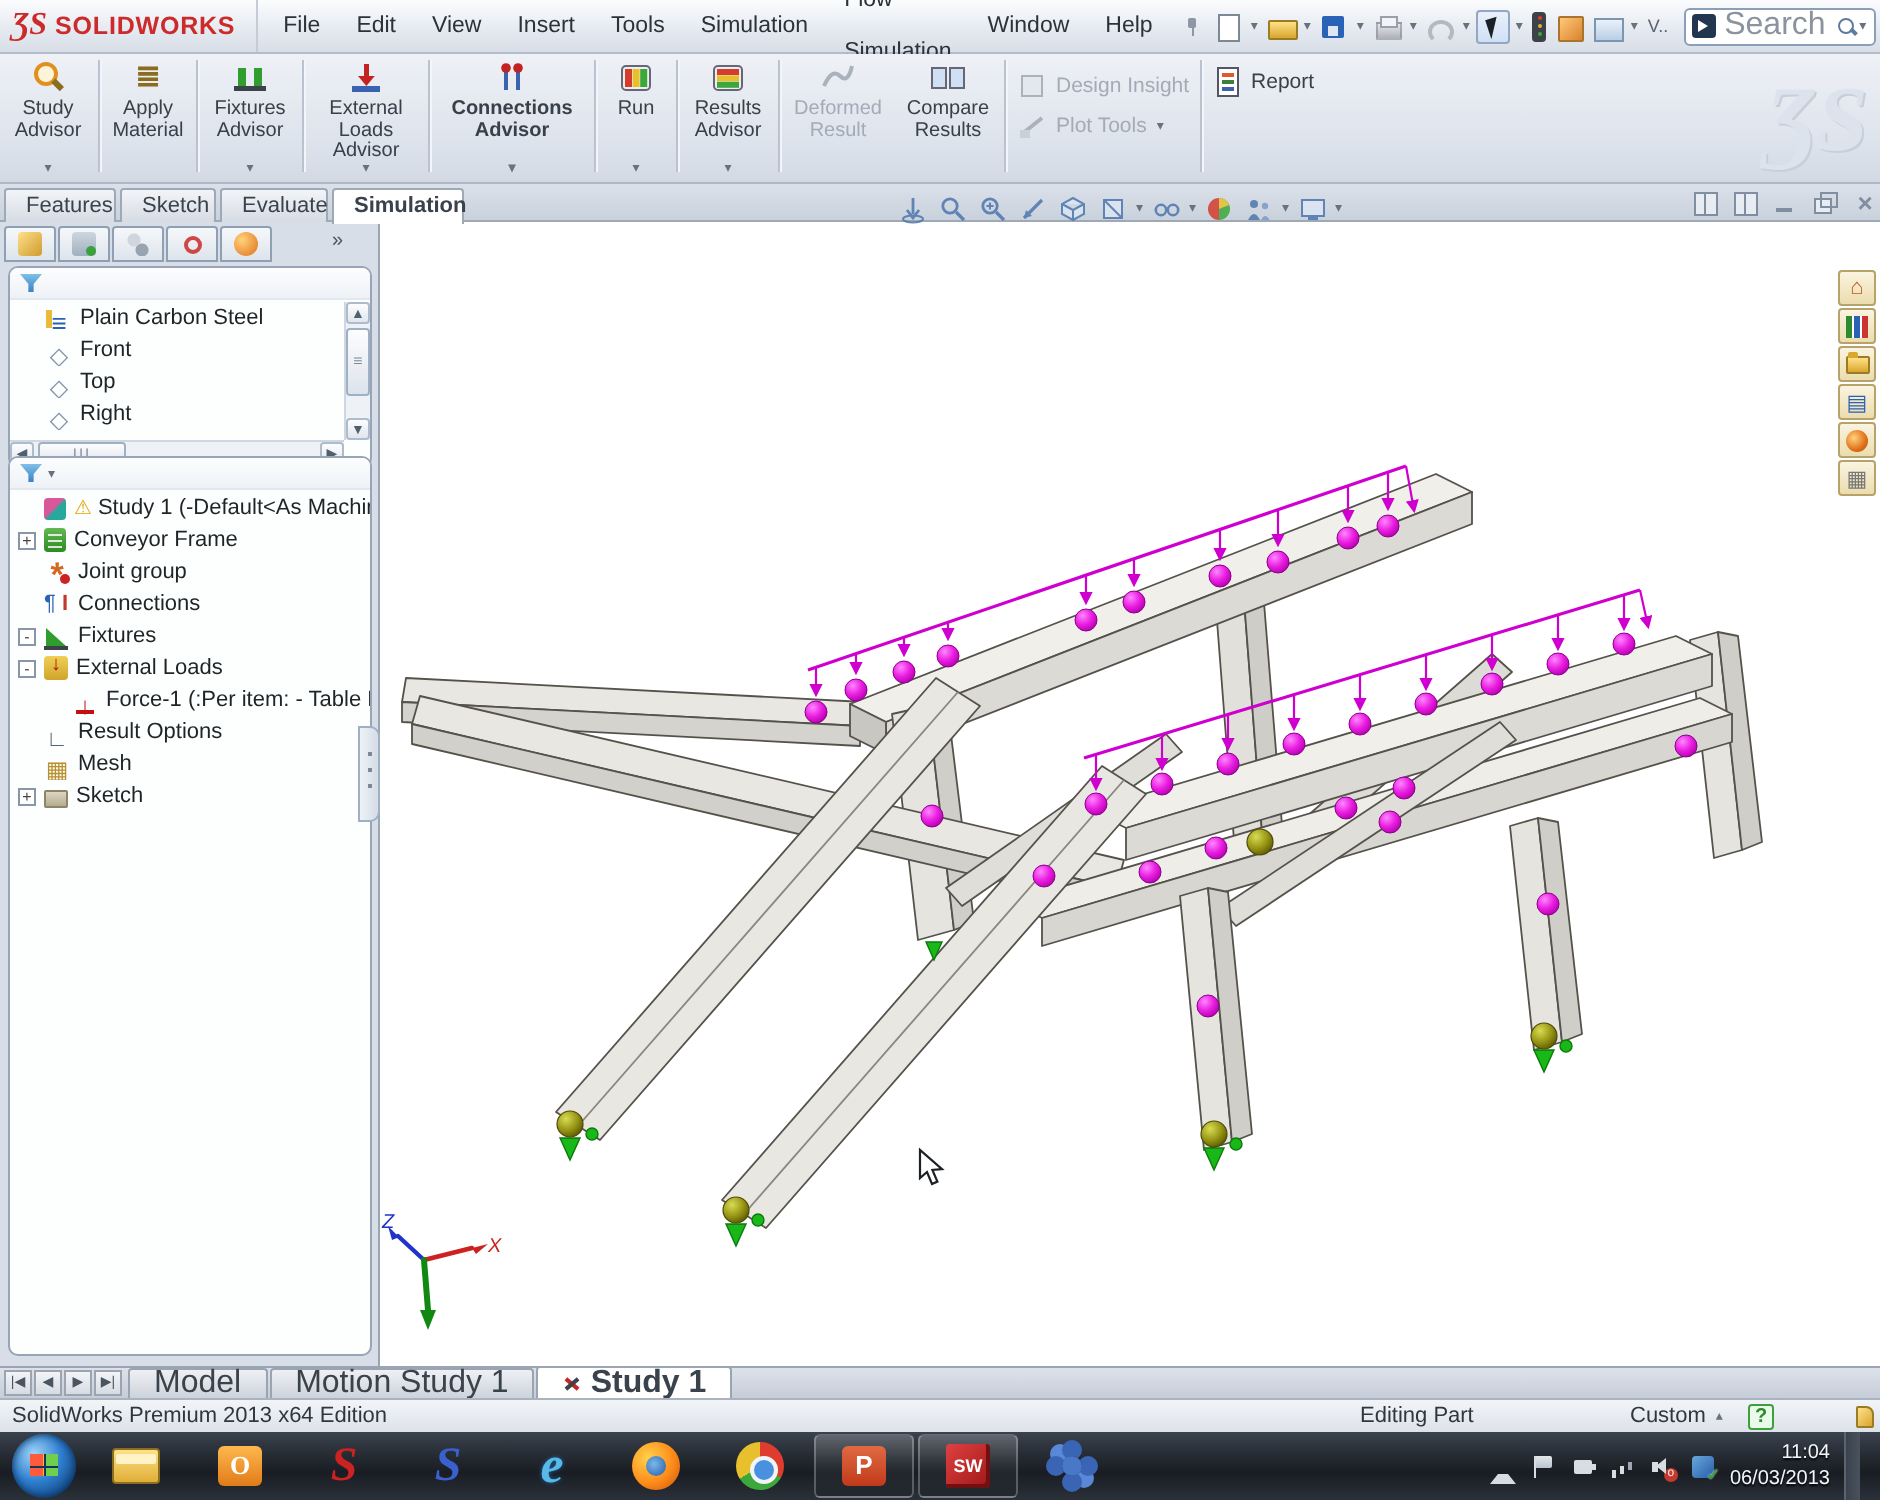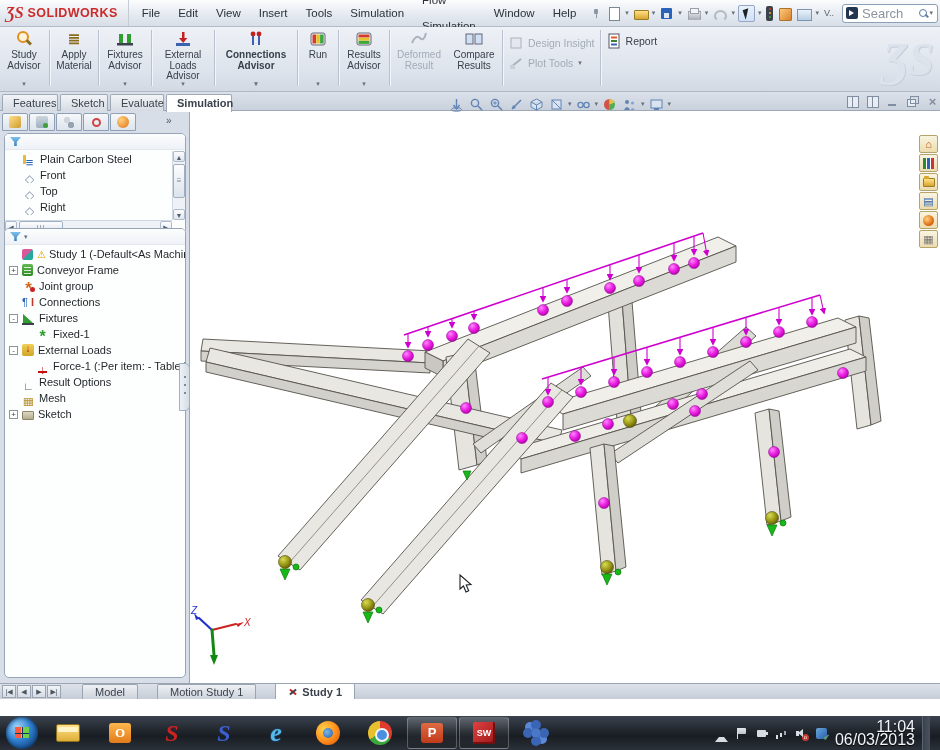--- a/index.html
+++ b/index.html
@@ -34,21 +34,21 @@
   .qt-traffic{width:10px;}
   .qt-traffic::before{content:"";position:absolute;left:2px;top:1px;width:7px;height:15px;background:#3c424a;border-radius:2px;}
   .qt-traffic::after{content:"";position:absolute;left:4.5px;top:3px;width:2.5px;height:2.5px;border-radius:50%;background:#e03c2e;
     box-shadow:0 4px 0 #e0b32e,0 8px 0 #3ca83c;}
   .qt-props::before{content:"";position:absolute;left:3px;top:3px;width:11px;height:11px;background:linear-gradient(135deg,#ffc878,#d9832e);border:1px solid #a8742e;border-radius:1px;}
   .qt-image::before{content:"";position:absolute;left:2px;top:4px;width:13px;height:10px;background:linear-gradient(#eaf2fa,#b9cfe4);border:1px solid #7c96b2;}
   .qt-vdots{font-size:9px;color:#5a646e;line-height:17px;width:auto;padding:0 2px;}
   .searchbox{display:flex;align-items:center;width:96px;height:19px;border:1px solid #8aa0b8;border-radius:3px;background:#fff;margin:0 4px;padding:0 3px;}
   .search-badge{width:12px;height:12px;background:#23364f;border-radius:2px;position:relative;flex:none;}
   .search-badge::before{content:"";position:absolute;left:3px;top:3px;border-left:5px solid #fff;border-top:3px solid transparent;border-bottom:3px solid transparent;}
-  .search-text{flex:1;font-size:13px;color:#8b949e;padding-left:4px;}
+  .search-text{flex:1;font-size:16px;color:#8b949e;padding-left:4px;}
   .mag{width:11px;height:11px;position:relative;flex:none;}
   .mag::before{content:"";position:absolute;left:1px;top:1px;width:6px;height:6px;border:1.5px solid #5f7ca0;border-radius:50%;}
   .mag::after{content:"";position:absolute;left:7.5px;top:7.5px;width:4px;height:1.5px;background:#5f7ca0;transform:rotate(45deg);}
 
   
   .ribbon{position:absolute;left:0;top:27px;width:940px;height:65px;
     background:linear-gradient(#eef1f6,#dde3ec 70%,#d2d9e3);border-bottom:1px solid #b0b8c4;}
   .watermark{position:absolute;right:6px;top:6px;font-family:"Liberation Serif",serif;font-style:italic;font-weight:bold;
     font-size:46px;color:#dde3ec;text-shadow:1px 1px 0 #c8cfda;}
   .rgroup{display:flex;height:100%;align-items:flex-start;}
@@ -177,22 +177,22 @@
   .tp-view{color:#2a62b8;}
   .tp-appear{width:11px;height:11px;border-radius:50%;background:radial-gradient(circle at 4px 4px,#ffd27a,#e0701a 60%,#a84a10);}
   .tp-props{color:#777;}
 
   
   .bottomtabs{position:absolute;left:0;top:683px;width:940px;height:16px;background:linear-gradient(#dde2ea,#c6cdd8);
     border-top:1px solid #9aa5b1;display:flex;align-items:flex-end;}
   .bnav{display:flex;gap:1px;padding:1px 2px;}
   .bnav span{width:14px;height:13px;border:1px solid #9aa5b1;background:linear-gradient(#f2f4f7,#d6dce4);
     font-size:7px;color:#4a5560;text-align:center;line-height:12px;}
-  .btab{height:15px;line-height:14px;font-size:11px;color:#3a424c;padding:0 12px;border:1px solid #9aa5b1;border-bottom:none;
-    background:linear-gradient(#eef0f4,#cdd3db);margin-left:19px;border-radius:2px 2px 0 0;display:flex;align-items:center;gap:4px;}
+  .btab{height:15px;line-height:14px;font-size:16px;color:#3a424c;padding:0 12px;border:1px solid #9aa5b1;border-bottom:none;
+    background:linear-gradient(#eef0f4,#cdd3db);margin-left:1px;border-radius:2px 2px 0 0;display:flex;align-items:center;gap:4px;}
   .btab.active{background:#fff;font-weight:bold;height:16px;}
   .studyicon{width:10px;height:10px;position:relative;display:inline-block;}
   .studyicon::before{content:"";position:absolute;left:1px;top:4px;width:8px;height:2px;background:#cc2222;transform:rotate(40deg);}
   .studyicon::after{content:"";position:absolute;left:1px;top:4px;width:8px;height:2px;background:#3c424a;transform:rotate(-40deg);}
 
   
   .statusbar{position:absolute;left:0;top:699px;width:940px;height:17px;
     background:linear-gradient(#f2f4f7,#dde2e9);border-top:1px solid #aab4c0;font-size:11px;color:#2e363e;}
   .statusbar .edition{position:absolute;left:6px;top:2px;}
   .statusbar .mode{position:absolute;left:680px;top:2px;}
@@ -239,21 +239,21 @@
   .ti-flag::after{content:"";position:absolute;left:3.5px;top:1px;width:8px;height:6px;background:linear-gradient(#f4f7fa,#c8d2dc);border-radius:0 1px 1px 0;}
   .ti-power::before{content:"";position:absolute;left:2px;top:3px;width:9px;height:7px;background:#e8edf2;border-radius:1px;}
   .ti-power::after{content:"";position:absolute;left:11px;top:5px;width:2px;height:3px;background:#e8edf2;}
   .ti-signal::before{content:"";position:absolute;left:1px;bottom:1px;width:2.5px;height:4px;background:#e8edf2;
     box-shadow:4px -2px 0 #e8edf2,8px -4px 0 #aab4be;}
   .ti-speaker::before{content:"";position:absolute;left:1px;top:4px;width:3px;height:5px;background:#e8edf2;}
   .ti-speaker::after{content:"";position:absolute;left:3px;top:2px;border-right:5px solid #e8edf2;border-top:4.5px solid transparent;border-bottom:4.5px solid transparent;}
   .ti-speaker i{position:absolute;right:-1px;bottom:-1px;width:7px;height:7px;border-radius:50%;background:#d43c2e;color:#fff;font-size:6px;line-height:7px;text-align:center;font-style:normal;}
   .ti-action::before{content:"";position:absolute;left:1px;top:1px;width:11px;height:11px;border-radius:2px;background:linear-gradient(135deg,#6fb4e8,#2a62b8);}
   .ti-action::after{content:"✓";position:absolute;right:-2px;bottom:-2px;font-size:8px;color:#3ca83c;font-weight:bold;text-shadow:0 0 1px #fff;}
-  .clock{color:#f2f6fa;font-size:16px;text-align:right;line-height:13px;text-shadow:0 1px 1px #000;}
+  .clock{color:#f2f6fa;font-size:10px;text-align:right;line-height:13px;text-shadow:0 1px 1px #000;}
   .showdesk{width:8px;height:34px;border-left:1px solid #5a646e;background:linear-gradient(90deg,#3a424e,#4a525e);}
 
   
   .modelsvg{position:absolute;left:0;top:0;}
 </style>
 </head>
 <body>
 
 <div class="screen">
 
@@ -529,26 +529,20 @@
               <span class="texp hid"></span>
               <span class="ticon ic-connections"></span>
 
               <span class="tlabel">Connections</span>
             </div>
             <div class="trow">
               <span class="texp">-</span>
               <span class="ticon ic-fixtures"></span>
 
               <span class="tlabel">Fixtures</span>
-            </div>
-            <div class="trow" style="padding-left: 18px;">
-              <span class="texp hid"></span>
-              <span class="ticon ic-fixed"></span>
-
-              <span class="tlabel">Fixed-1</span>
             </div>
             <div class="trow">
               <span class="texp">-</span>
               <span class="ticon ic-extloads"></span>
 
               <span class="tlabel">External Loads</span>
             </div>
             <div class="trow" style="padding-left: 18px;">
               <span class="texp hid"></span>
               <span class="ticon ic-force"></span>
@@ -853,20 +847,30 @@
       </span>
     <span class="btab">
         <span>Motion Study 1</span>
       </span>
     <span class="btab active">
         <span class="studyicon"></span>
         <span>Study 1</span>
       </span>
   </div>
 
+  <div class="statusbar">
+    <span class="edition">SolidWorks Premium 2013 x64 Edition</span>
+    <span class="mode">Editing Part</span>
+    <span class="units">
+        <span>Custom</span>
+        <span class="dd">▴</span>
+      </span>
+    <span class="sb-help">?</span>
+    <span class="sb-tag"></span>
+  </div>
 
   <div class="taskbar">
     <span class="orb">
         <i></i>
       </span>
     <div class="tb-apps">
       <span class="tb-btn">
           <span class="tbi-folder"></span>
         </span>
       <span class="tb-btn">

